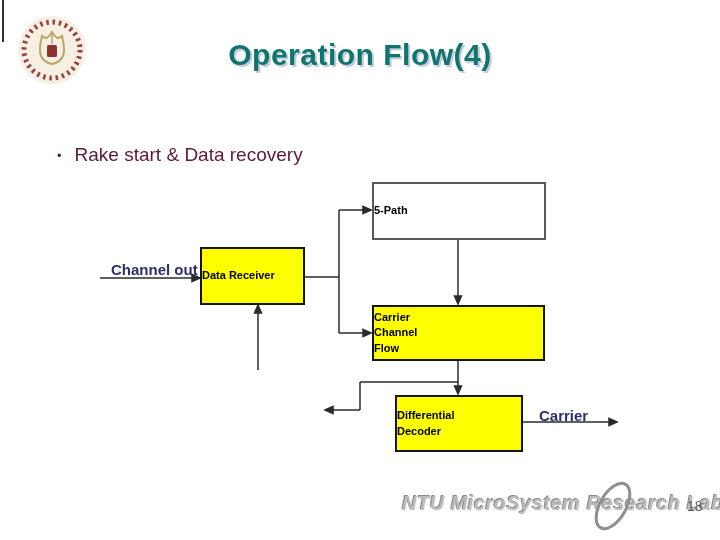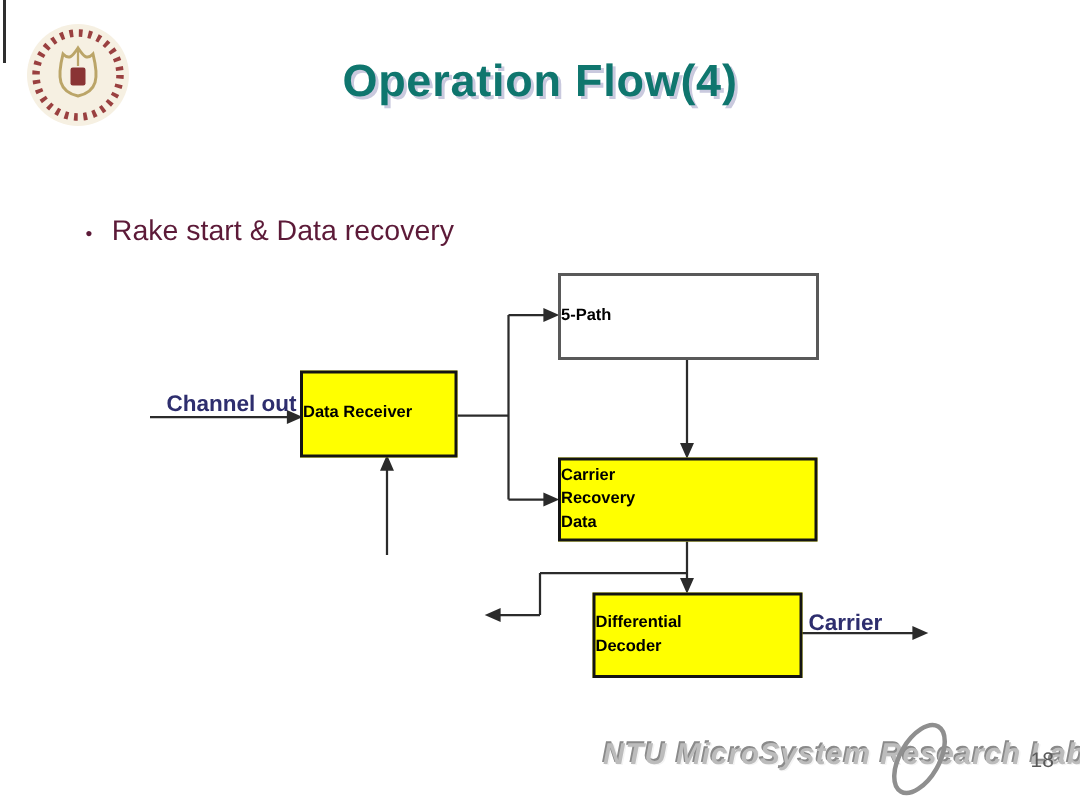--- a/index.html
+++ b/index.html
@@ -17,21 +17,21 @@
   .bullet-dot{font-size:13px;margin-right:13px;line-height:1;}
 
   .box{position:absolute;box-sizing:border-box;display:flex;flex-direction:column;
        align-items:flex-start;justify-content:center;text-align:center;
        font-size:11px;font-weight:bold;color:#000;line-height:1.4;}
   #box-precarrier{left:372px;top:182px;width:174px;height:58px;background:#ffffff;border:2px solid #595959;}
   #box-rake{left:200px;top:247px;width:105px;height:58px;background:#ffff00;border:2px solid #141414;}
   #box-carrier{left:372px;top:305px;width:173px;height:56px;background:#ffff00;border:2px solid #141414;}
   #box-dll{left:190px;top:370px;width:135px;height:82px;background:#ffff00;border:2px solid #141414;
            font-family:"Liberation Serif",serif;font-size:17px;letter-spacing:1px;}
-  #box-decoder{left:395px;top:395px;width:140px;height:57px;background:#ffff00;border:2px solid #141414;}
+  #box-decoder{left:395px;top:395px;width:128px;height:57px;background:#ffff00;border:2px solid #141414;}
 
   .edge-label{position:absolute;font-size:15px;font-weight:bold;color:#2e2e6e;white-space:nowrap;}
   #label-channel{left:111px;top:261px;}
   #label-symbol{left:539px;top:407px;}
 
   svg.connectors{position:absolute;left:0;top:0;pointer-events:none;}
 
   .watermark{position:absolute;left:402px;top:492px;font-size:20px;font-weight:bold;font-style:italic;
              color:#bcbcbc;text-shadow:-1px -1px 0 #8a8a8a,1px 1px 0 #f4f4f4;white-space:nowrap;letter-spacing:0.5px;}
   .wm-ellipse{position:absolute;left:575px;top:478px;pointer-events:none;}
@@ -116,22 +116,22 @@
   <div class="box" id="box-precarrier">
     <span>5-Path</span>
   </div>
 
   <div class="box" id="box-rake">
     <span>Data Receiver</span>
   </div>
 
   <div class="box" id="box-carrier">
     <span>Carrier</span>
-    <span>Recovery</span>
-    <span>Data</span>
+    <span>Channel</span>
+    <span>Flow</span>
   </div>
 
 
   <div class="box" id="box-decoder">
     <span>Differential</span>
     <span>Decoder</span>
   </div>
 
   <div class="edge-label" id="label-channel">Channel out</div>
   <div class="edge-label" id="label-symbol">Carrier</div>

